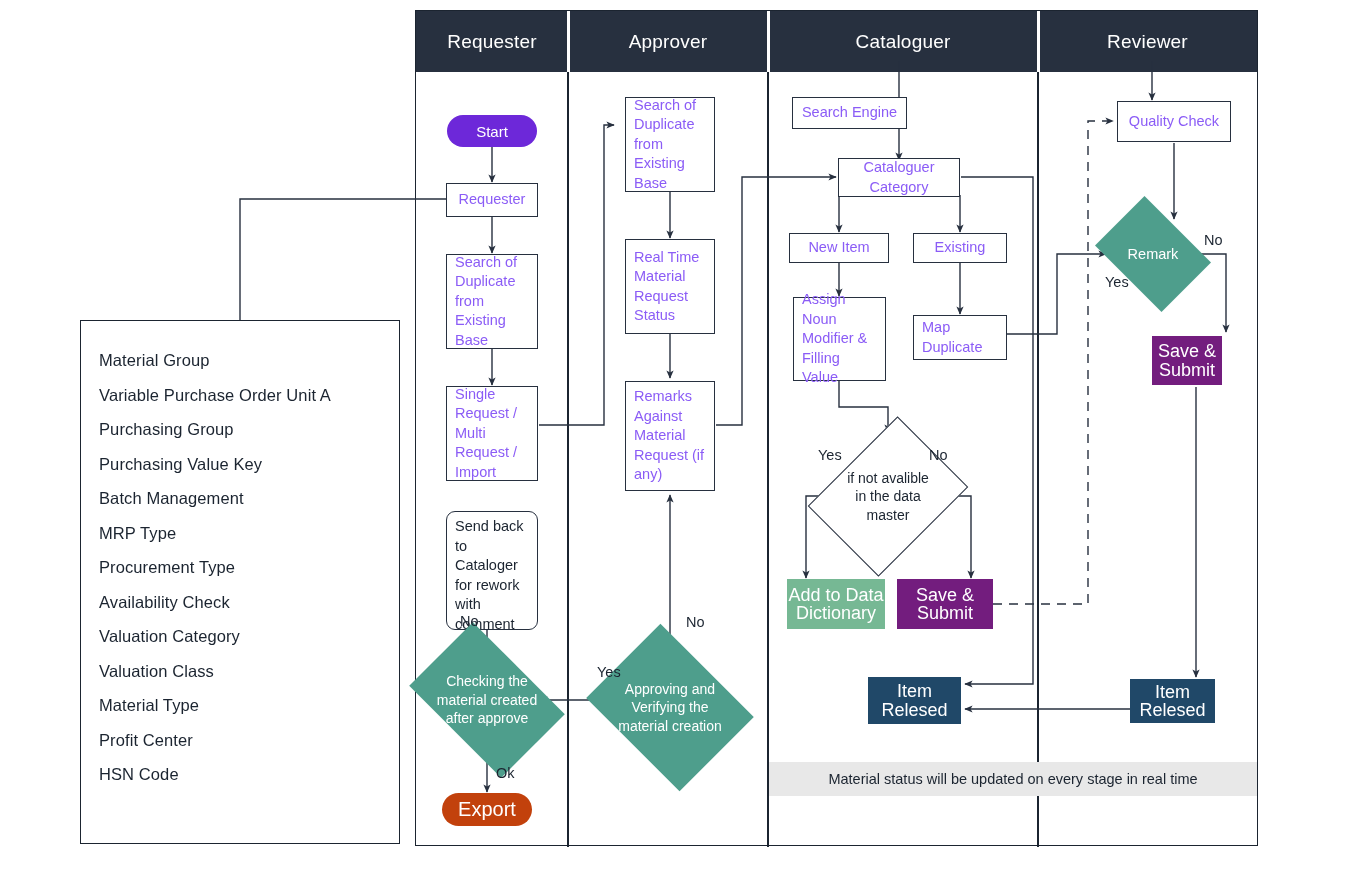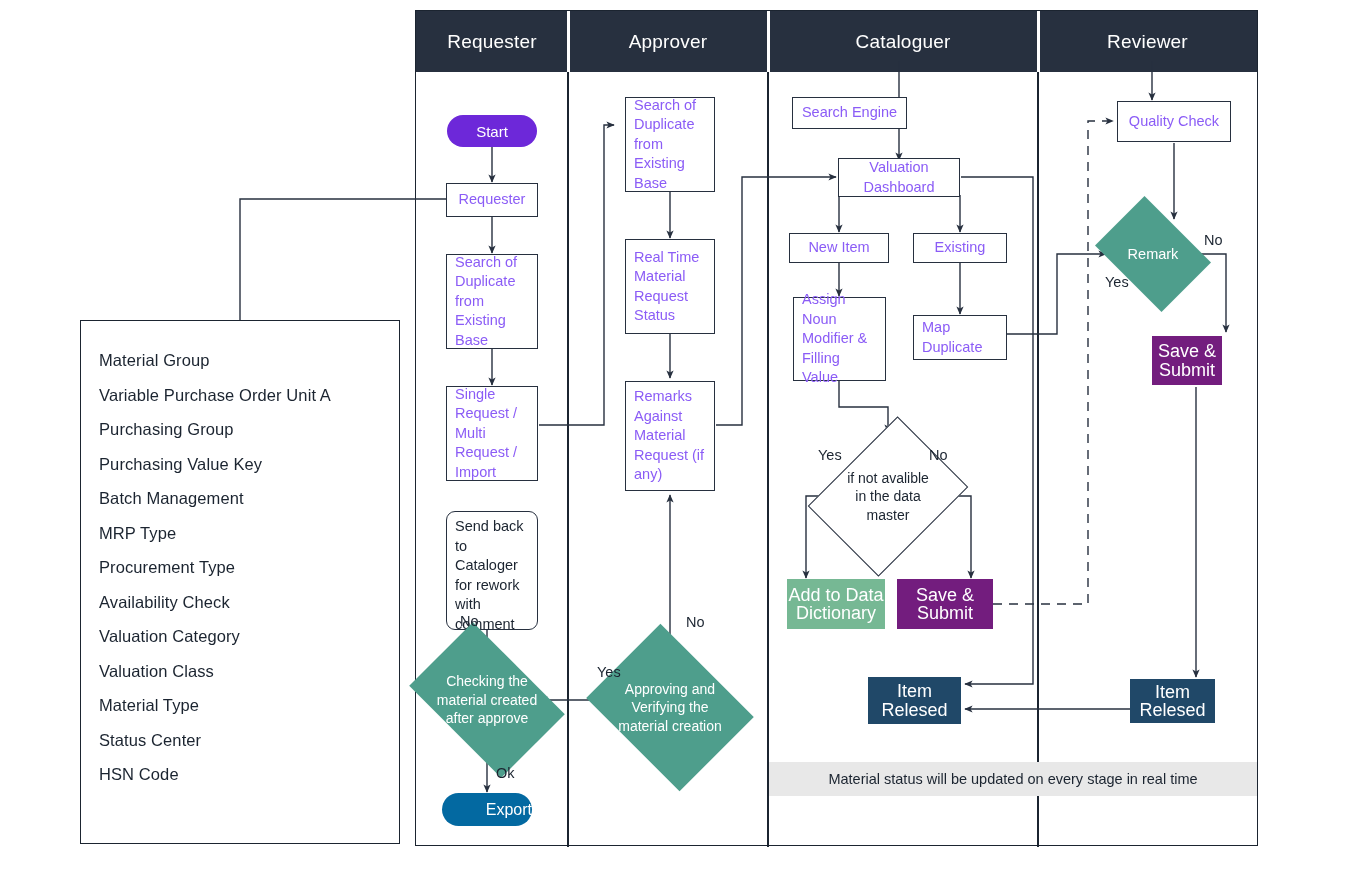--- a/index.html
+++ b/index.html
@@ -45,21 +45,21 @@
     font-size:14.5px;line-height:19.5px;padding:5px 8px;
   }
   .rect.center{justify-content:center;text-align:center;}
   .rect.left{justify-content:flex-start;text-align:left;}
 
   .pill{
     border-radius:22px;justify-content:center;text-align:center;
     color:#fff;font-size:15px;
   }
   .pill.start{background:#6d28d9;}
-  .pill.export{background:#0369a1;font-size:16px;text-align:right;}
+  .pill.export{background:#c2410c;font-size:20px;}
 
   .rrect{
     border:1.2px solid #27303f;border-radius:9px;background:#fff;color:#1b2430;
     font-size:14.5px;line-height:19.5px;padding:5px 8px;text-align:left;
   }
 
   .solidbox{justify-content:center;text-align:center;color:#fff;
     font-size:18px;line-height:18.5px;}
   .solidbox.purple{background:#731d7e;}
   .solidbox.green{background:#76b894;}
@@ -98,21 +98,21 @@
       <div class="attr-item">Variable Purchase Order Unit A</div>
       <div class="attr-item">Purchasing Group</div>
       <div class="attr-item">Purchasing Value Key</div>
       <div class="attr-item">Batch Management</div>
       <div class="attr-item">MRP Type</div>
       <div class="attr-item">Procurement Type</div>
       <div class="attr-item">Availability Check</div>
       <div class="attr-item">Valuation Category</div>
       <div class="attr-item">Valuation Class</div>
       <div class="attr-item">Material Type</div>
-      <div class="attr-item">Status Center</div>
+      <div class="attr-item">Profit Center</div>
       <div class="attr-item">HSN Code</div>
     </div>
   </div>
 
   <div class="lanes">
 
     <div class="lane-head" style="left:0px;width:152px;">
         <span>Requester</span>
       </div>
     <div class="lane-head" style="left:152px;width:200px;">
@@ -244,21 +244,21 @@
     <div class="label">
         <span style="width:108px;display:block;">Approving and Verifying the material creation</span>
       </div>
   </div>
 
   <div class="node rect center" style="left:792px;top:97px;width:115px;height:32px;">
     <div class="node-text">Search Engine</div>
   </div>
 
   <div class="node rect center" style="left:838px;top:158px;width:122px;height:39px;">
-    <div class="node-text">Valuation Dashboard</div>
+    <div class="node-text">Cataloguer Category</div>
   </div>
 
   <div class="node rect center" style="left:789px;top:233px;width:100px;height:30px;">
     <div class="node-text">New Item</div>
   </div>
 
   <div class="node rect center" style="left:913px;top:233px;width:94px;height:30px;">
     <div class="node-text">Existing</div>
   </div>
 

